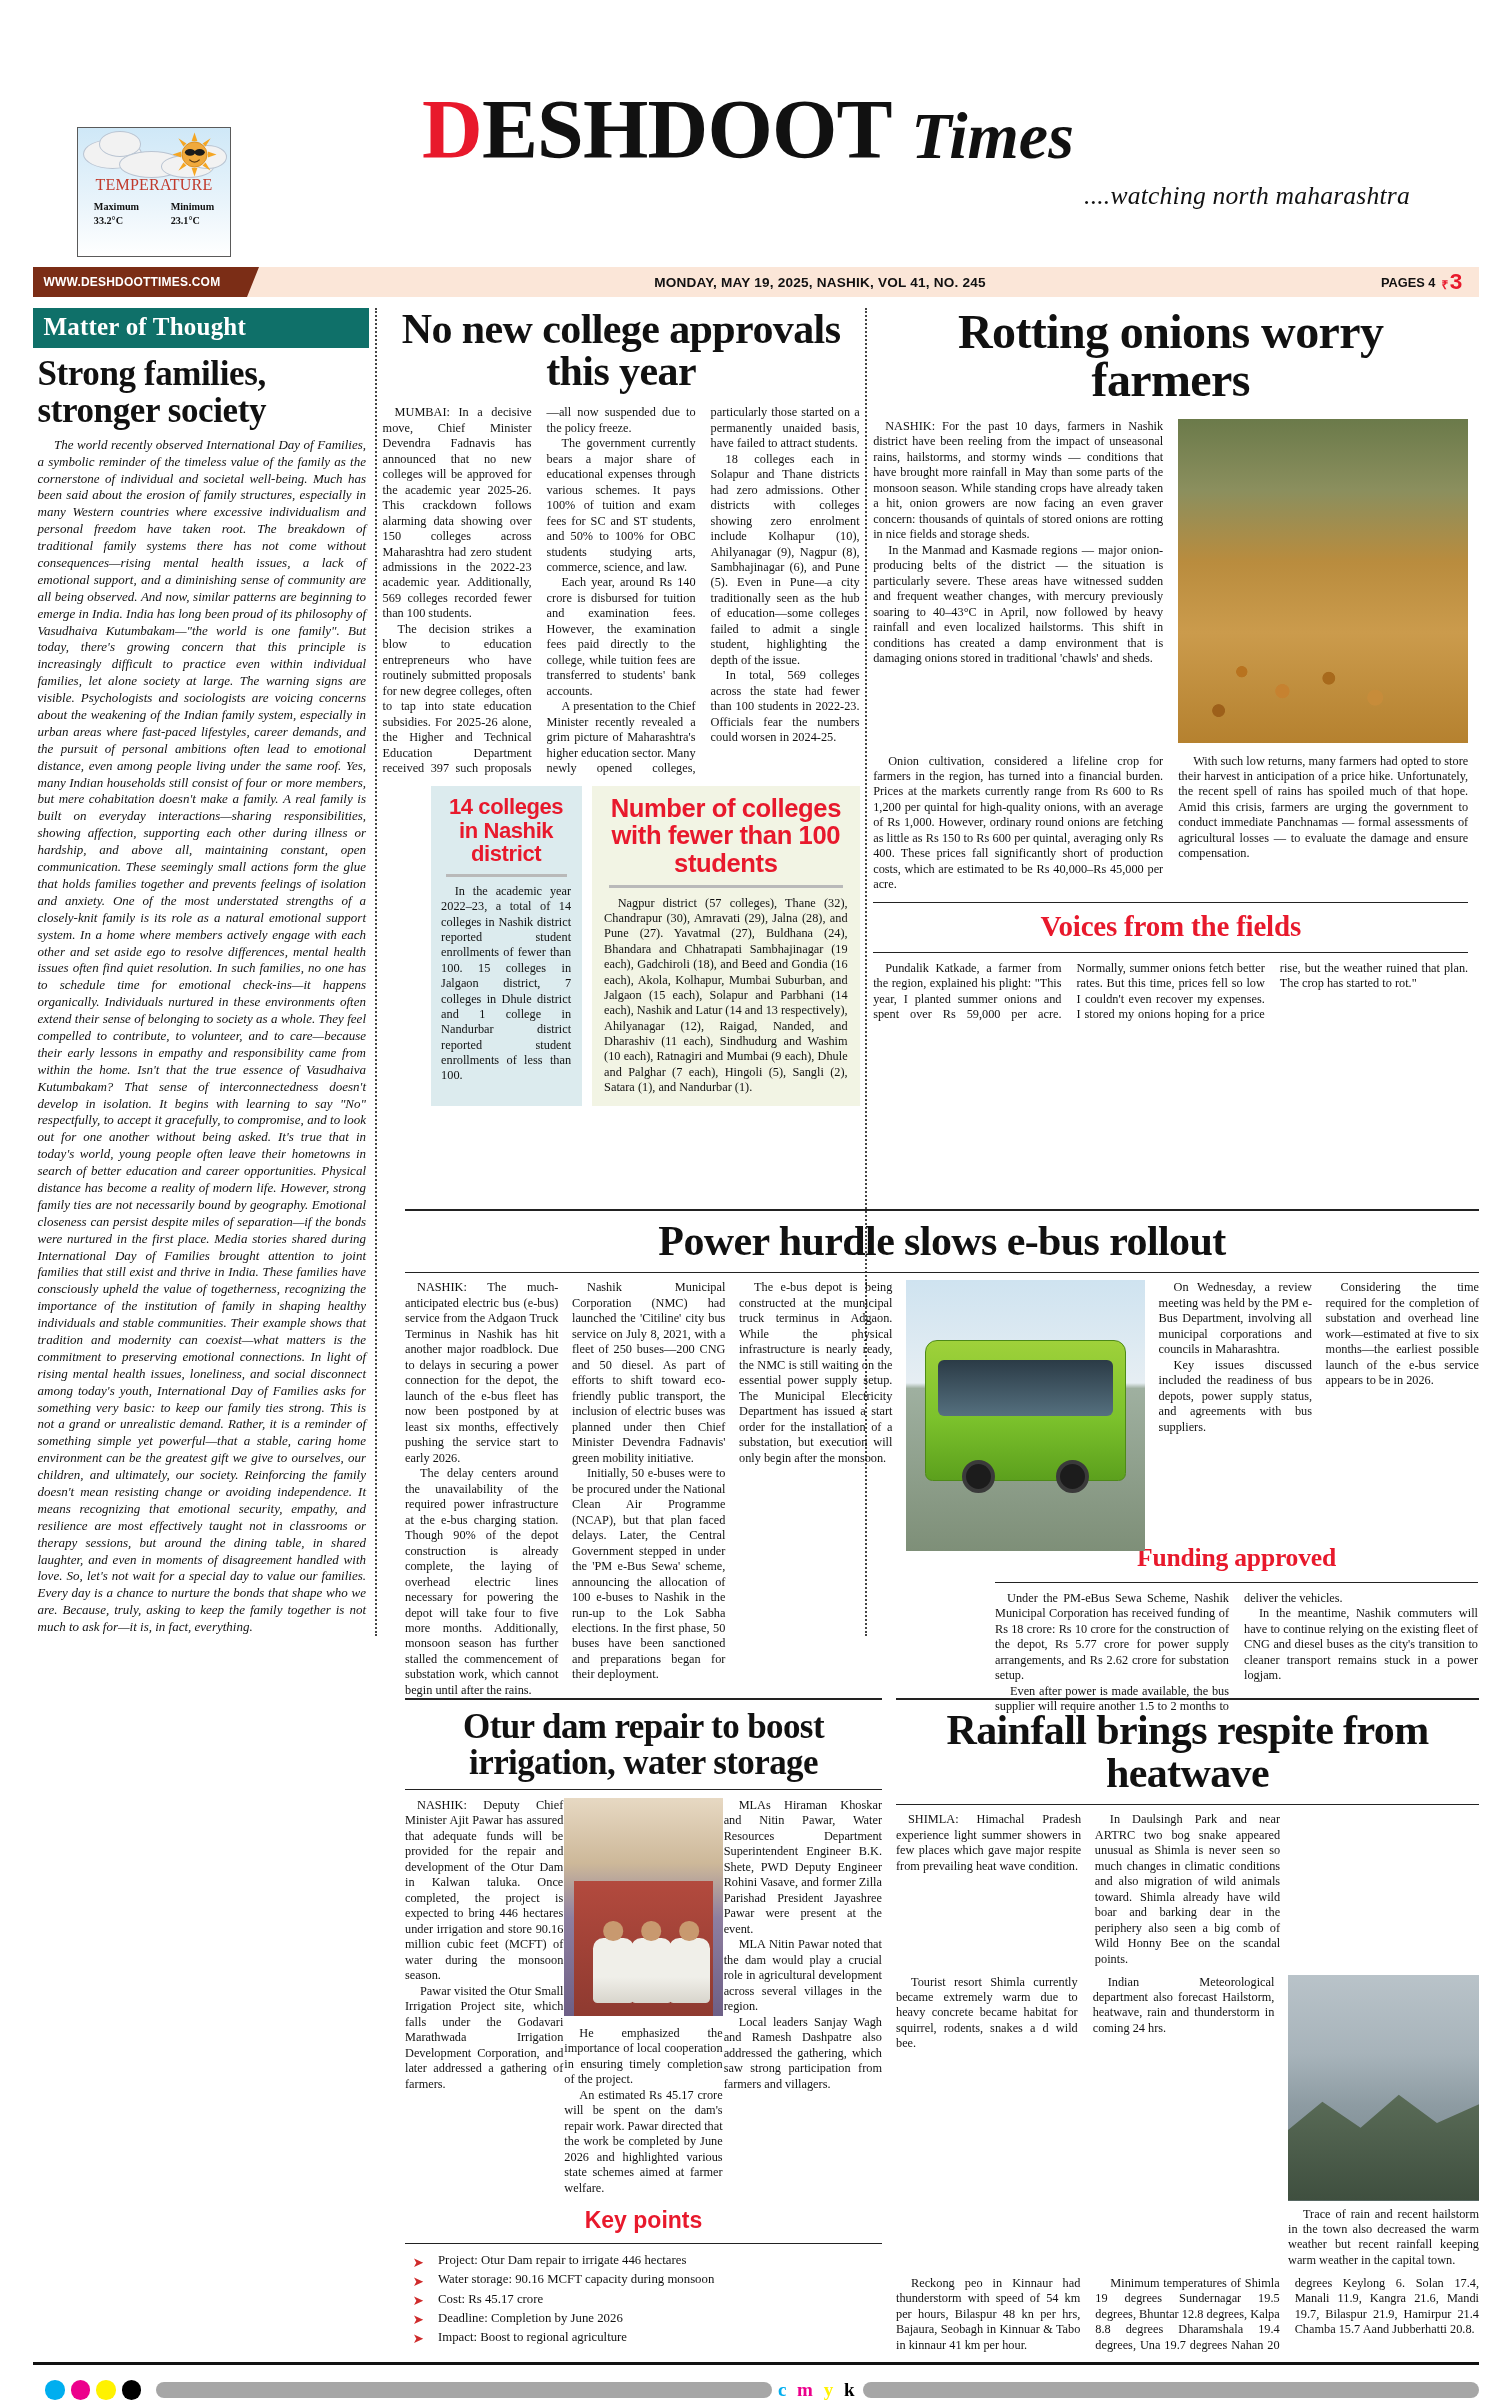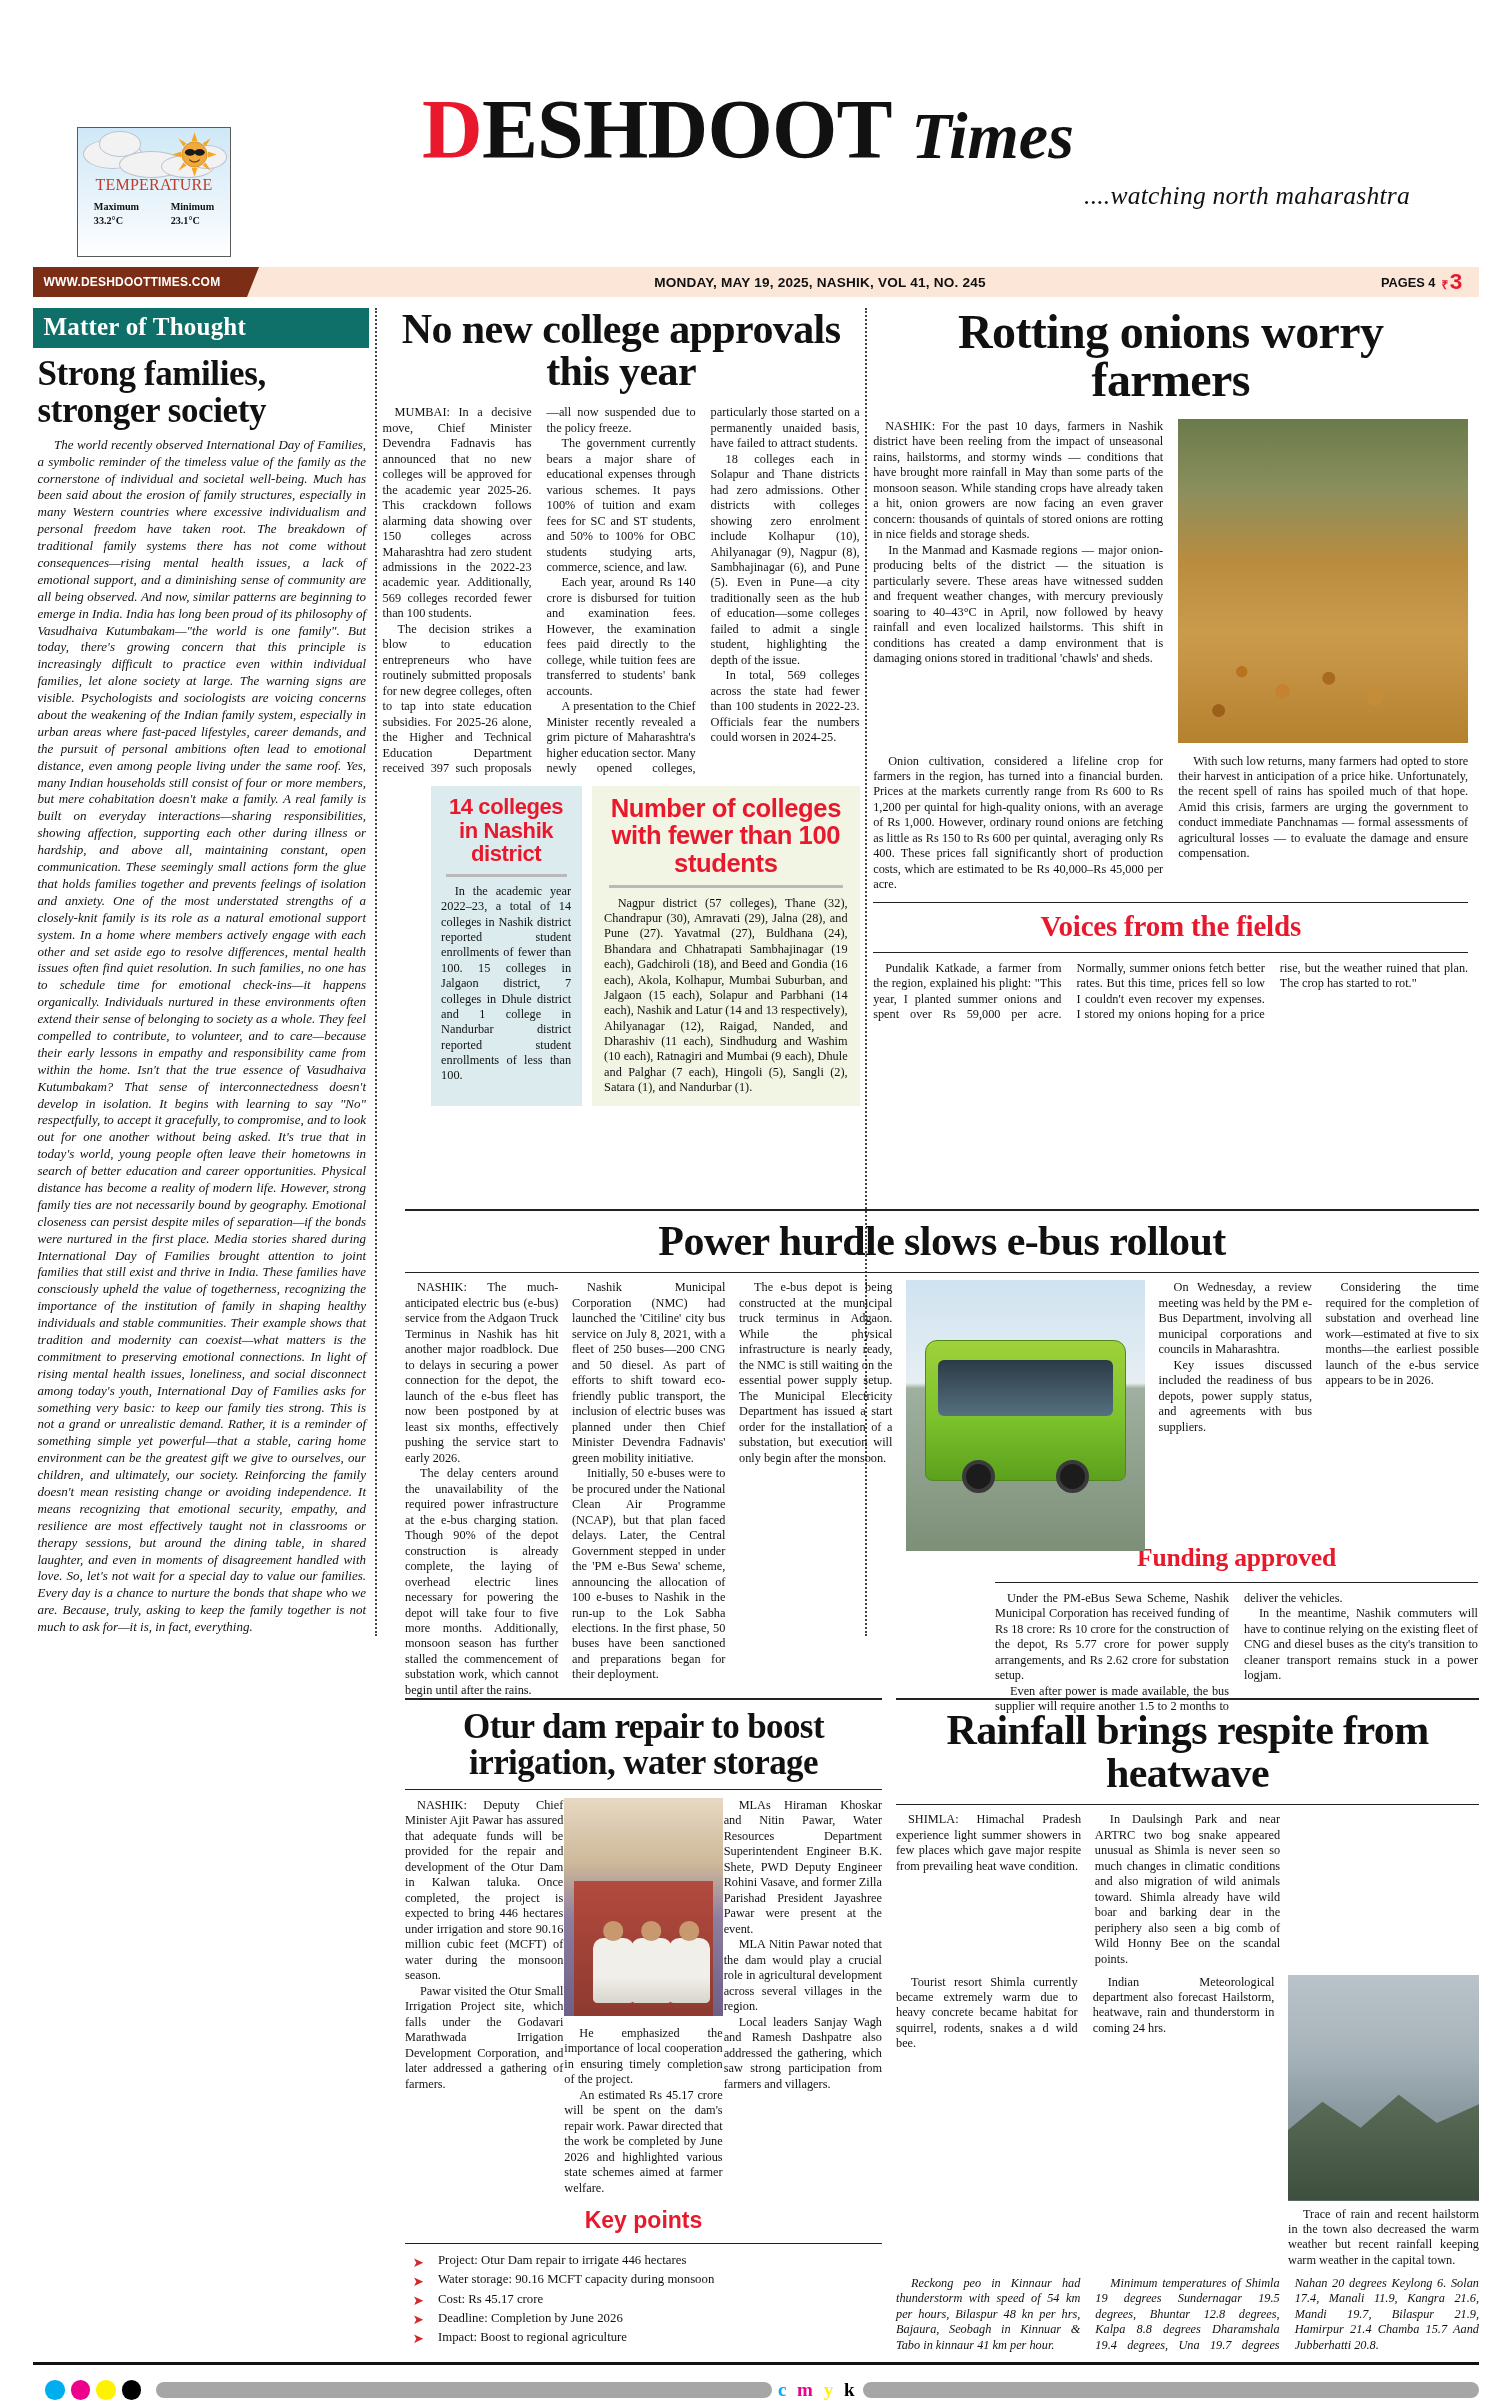--- a/index.html
+++ b/index.html
@@ -476,21 +476,21 @@
       <div>
         <div class="photo photo-rain">
           <div class="rain-hill"></div>
         </div>
         <div class="news" style="margin-top:6px;">
           <p>Trace of rain and recent hailstorm in the town also decreased the warm weather but recent rainfall keeping warm weather in the capital town.</p>
         </div>
       </div>
     </div>
 
-    <div class="news cols3" style="margin-top:7.5px;font-style:italic;">
+    <div class="news cols3" style="margin-top:7.5px;">
       <p>Reckong peo in Kinnaur had thunderstorm with speed of 54 km per hours, Bilaspur 48 kn per hrs, Bajaura, Seobagh in Kinnuar &amp; Tabo in kinnaur 41 km per hour.</p>
       <p>Minimum temperatures of Shimla 19 degrees Sundernagar 19.5 degrees, Bhuntar 12.8 degrees, Kalpa 8.8 degrees Dharamshala 19.4 degrees, Una 19.7 degrees Nahan 20 degrees Keylong 6. Solan 17.4, Manali 11.9, Kangra 21.6, Mandi 19.7, Bilaspur 21.9, Hamirpur 21.4 Chamba 15.7 Aand Jubberhatti 20.8.</p>
     </div>
   </div>
 
   <div class="footer">
     <div class="foot-rule"></div>
     <div class="foot-marks">
       <div class="dot" style="background:#00aeef;"></div>
       <div class="dot" style="background:#ec008c;"></div>

